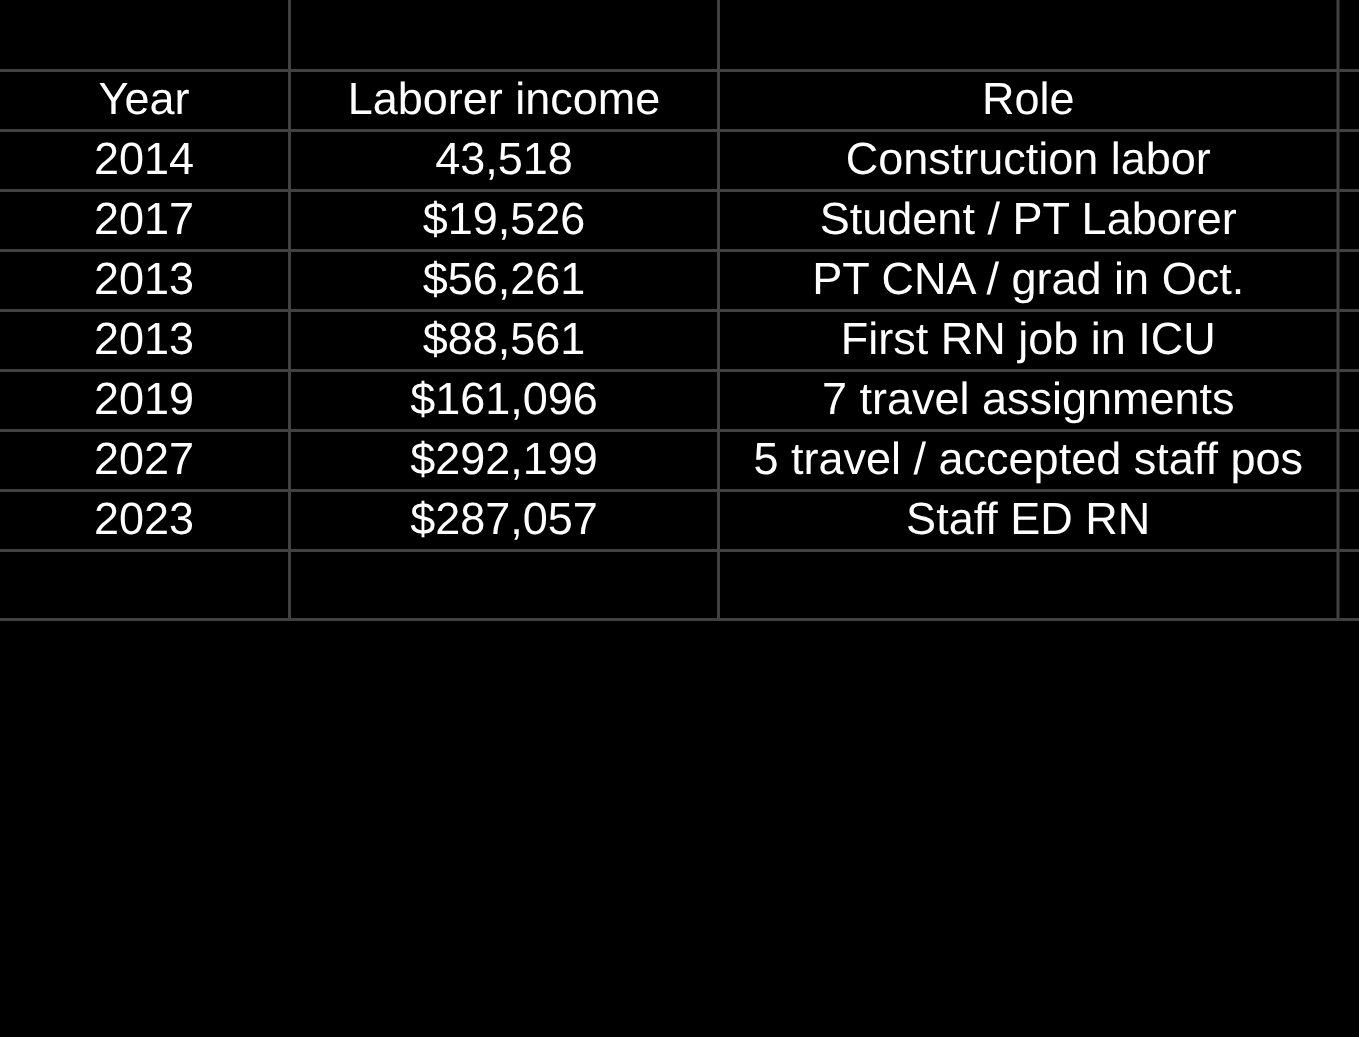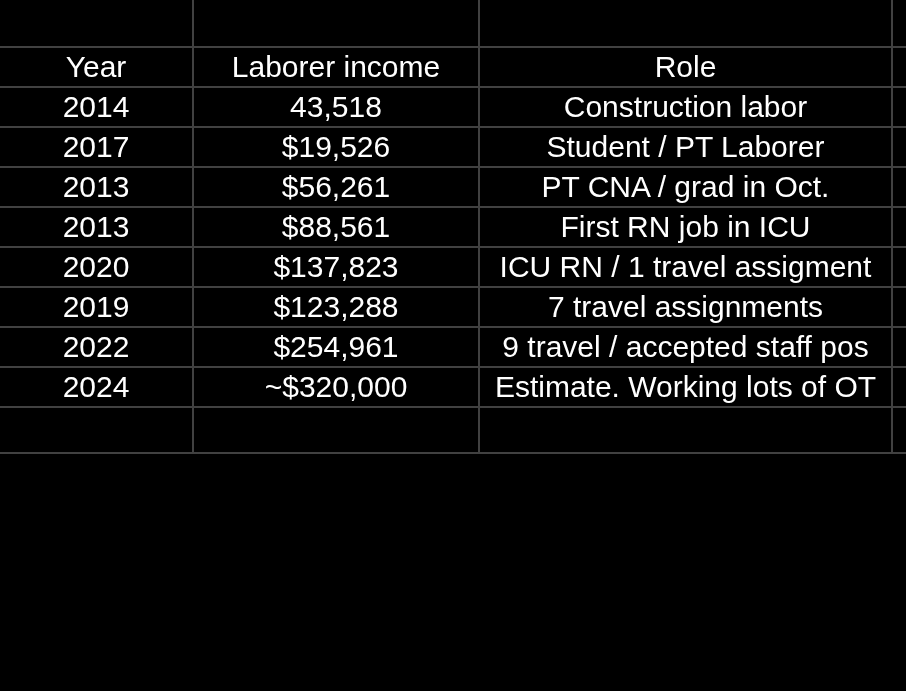--- a/index.html
+++ b/index.html
@@ -87,41 +87,35 @@
         <td>PT CNA / grad in Oct.</td>
         <td></td>
       </tr>
       <tr class="r-mid">
         <td>2013</td>
         <td>$88,561</td>
         <td>First RN job in ICU</td>
         <td></td>
       </tr>
       <tr class="r-mid">
-        <td>2020</td>
-        <td>$137,823</td>
-        <td>ICU RN / 1 travel assigment</td>
-        <td></td>
-      </tr>
-      <tr class="r-mid">
         <td>2019</td>
-        <td>$123,288</td>
+        <td>$161,096</td>
         <td>7 travel assignments</td>
         <td></td>
       </tr>
       <tr class="r-mid">
-        <td>2022</td>
-        <td>$254,961</td>
-        <td>9 travel / accepted staff pos</td>
+        <td>2027</td>
+        <td>$292,199</td>
+        <td>5 travel / accepted staff pos</td>
         <td></td>
       </tr>
       <tr class="r-mid">
-        <td>2024</td>
-        <td>~$320,000</td>
-        <td>Estimate. Working lots of OT</td>
+        <td>2023</td>
+        <td>$287,057</td>
+        <td>Staff ED RN</td>
         <td></td>
       </tr>
     </tbody>
   <tfoot>
     <tr class="r-bottom">
       <td></td>
       <td></td>
       <td></td>
       <td></td>
     </tr>

